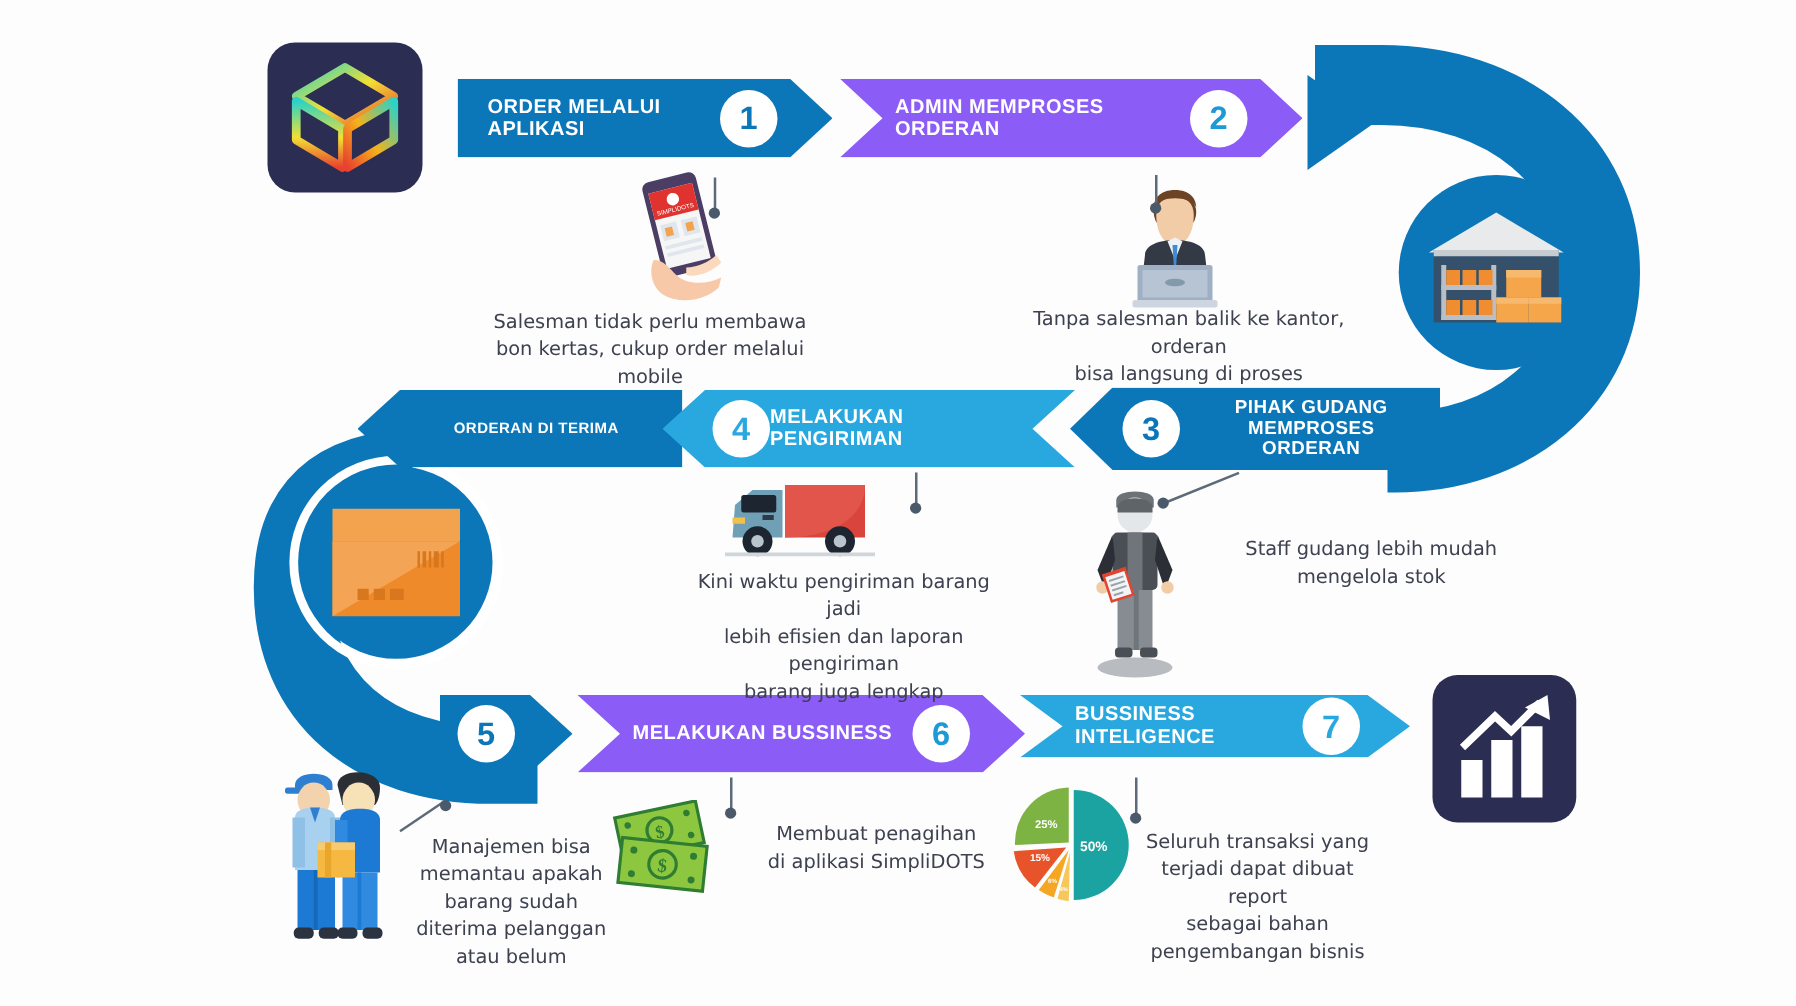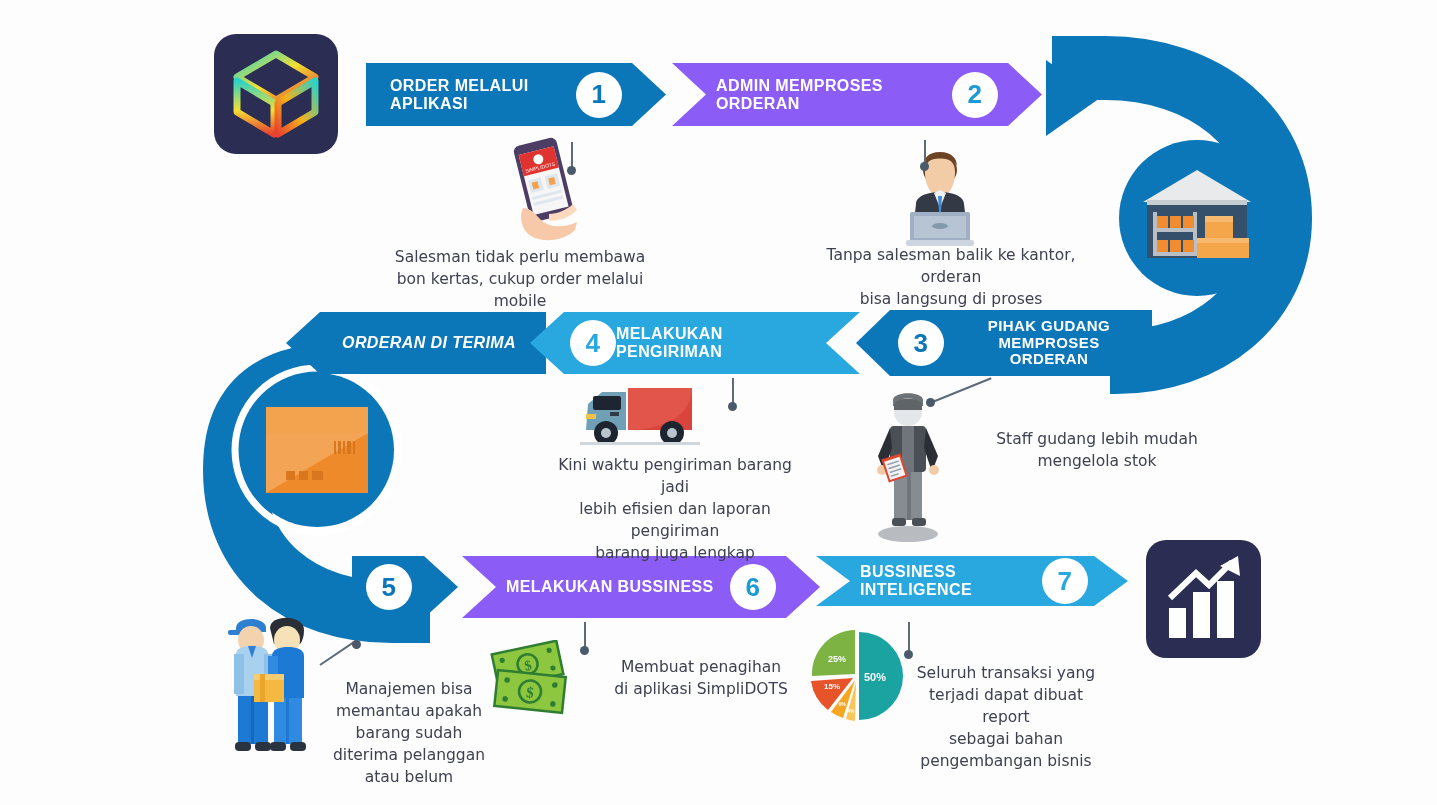--- a/index.html
+++ b/index.html
@@ -187,21 +187,21 @@
     <span class="txt" style="font-size:16px;">ORDER MELALUI APLIKASI</span>
     <span class="badge dark">1</span>
   </div>
 
   <div class="ribbon r-mid arrow-rn" style="left:672px;top:63px;width:370px;height:63px;padding:0 44px 0 44px;justify-content:space-between;">
     <span class="txt" style="font-size:16px;">ADMIN MEMPROSES ORDERAN</span>
     <span class="badge mid">2</span>
   </div>
 
   <div class="ribbon r-dark arrow-l" style="left:286px;top:312px;width:260px;height:62px;padding:0 20px 0 46px;justify-content:center;">
-    <span class="txt" style="font-size:16px;font-style:italic;">ORDERAN DI TERIMA</span>
+    <span class="txt" style="font-size:12px;">ORDERAN DI TERIMA</span>
   </div>
 
   <div class="ribbon r-light arrow-ln" style="left:530px;top:312px;width:330px;height:62px;padding:0 44px 0 40px;justify-content:space-between;">
     <span class="badge light">4</span>
     <span class="txt" style="font-size:16px;">MELAKUKAN PENGIRIMAN</span>
   </div>
 
   <div class="ribbon r-dark arrow-l" style="left:856px;top:310px;width:296px;height:66px;padding:0 16px 0 42px;justify-content:flex-start;gap:18px;">
     <span class="badge dark">3</span>
     <span class="txt" style="font-size:15px;text-align:center;flex:1;">PIHAK GUDANG
@@ -397,21 +397,21 @@
   <div class="caption" style="left:386px;top:246px;width:268px;">Salesman tidak perlu membawa
 bon kertas, cukup order melalui mobile</div>
 
   <div class="caption" style="left:990px;top:428px;width:214px;">Staff gudang lebih mudah
 mengelola stok</div>
 
   <div class="caption" style="left:548px;top:454px;width:254px;">Kini waktu pengiriman barang jadi
 lebih efisien dan laporan pengiriman
 barang juga lengkap</div>
 
-  <div class="caption" style="left:326px;top:666px;width:166px;margin-top:12px;">Manajemen bisa
+  <div class="caption" style="left:326px;top:666px;width:166px;">Manajemen bisa
 memantau apakah
 barang sudah
 diterima pelanggan
 atau belum</div>
 
   <div class="caption" style="left:608px;top:656px;width:186px;">Membuat penagihan
 di aplikasi SimpliDOTS</div>
 
   <div class="caption" style="left:908px;top:662px;width:196px;">Seluruh transaksi yang
 terjadi dapat dibuat report

